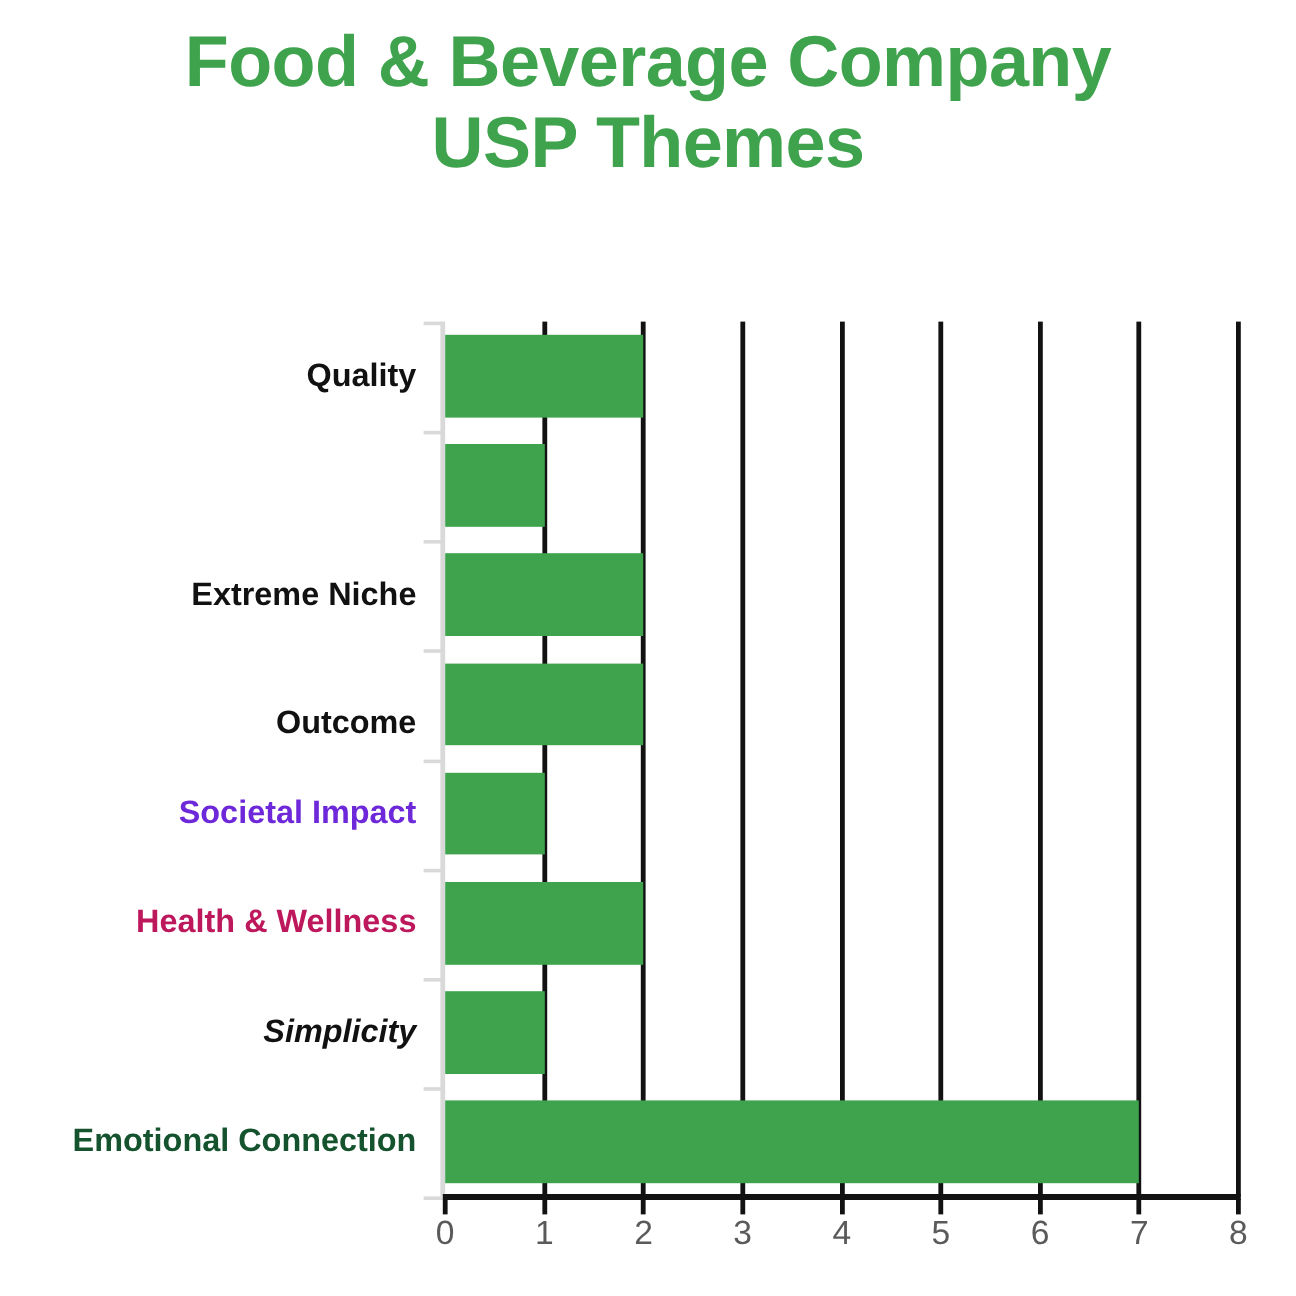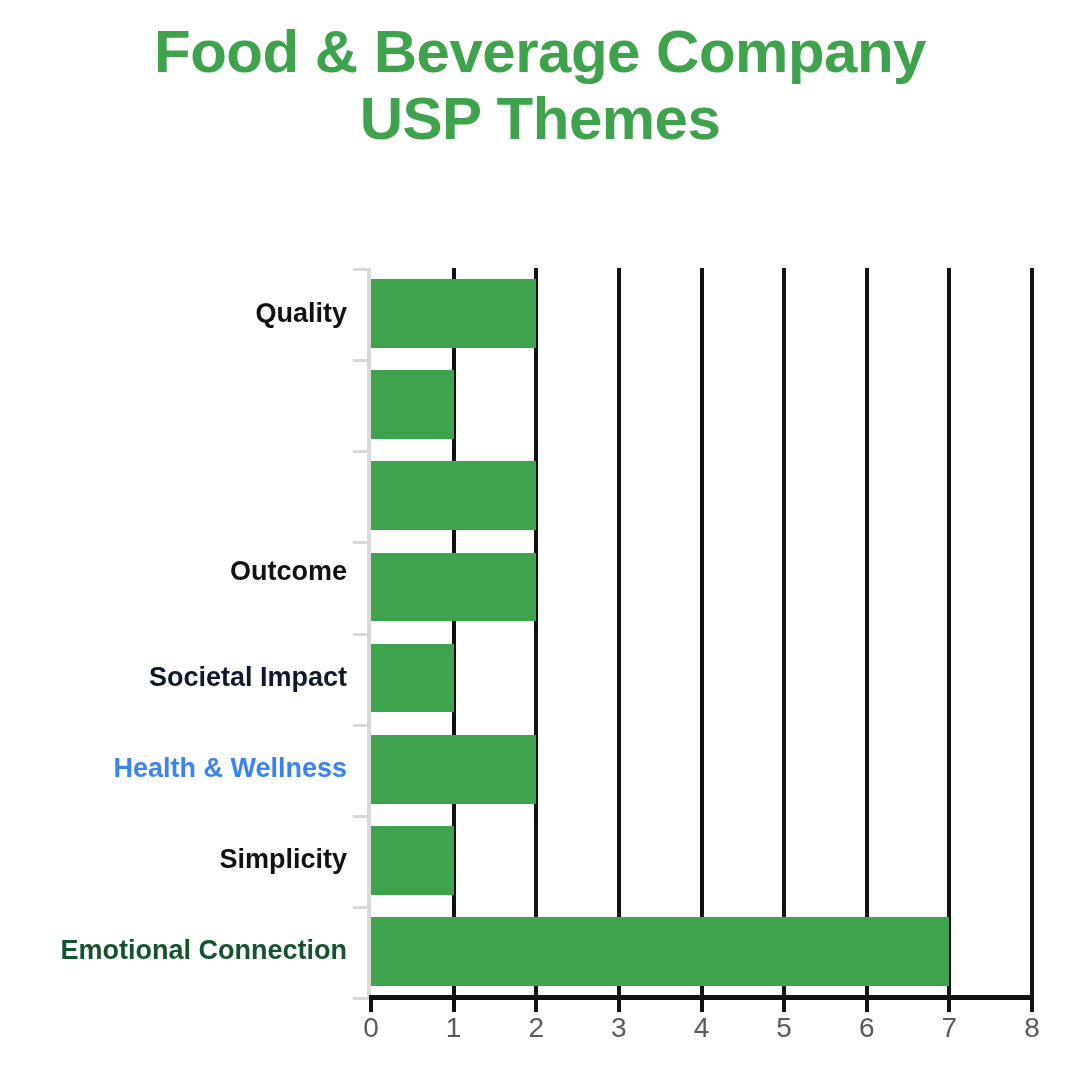--- a/index.html
+++ b/index.html
@@ -173,24 +173,25 @@
     <div class="y-tick" style="top: 814.75px; background: rgb(217, 217, 217);"></div>
     <div class="y-tick" style="top: 905.875px; background: rgb(217, 217, 217);"></div>
     <div class="y-tick" style="top: 997px; background: rgb(217, 217, 217);"></div>
   </div>
 
 <div id="x-axis-line"></div>
 
 <div id="cat-labels">
 
 <div class="cat-label" style="top: 299.562px; color: rgb(17, 17, 17);">Quality</div>
-    <div class="cat-label" style="top: 558px; color: rgb(17, 17, 17);">Outcome</div>
-    <div class="cat-label" style="top: 664.062px; color: #0f172a;">Societal Impact</div>
-    <div class="cat-label" style="top: 755.188px; color: #3b82f6;">Health &amp; Wellness</div>
-    <div class="cat-label" style="top: 846.312px; color: rgb(17, 17, 17);">Simplicity</div>
+    <div class="cat-label" style="top: 481.812px; color: rgb(17, 17, 17);">Extreme Niche</div>
+    <div class="cat-label" style="top: 589px; color: rgb(17, 17, 17);">Outcome</div>
+    <div class="cat-label" style="top: 664.062px; color: #6d28d9;">Societal Impact</div>
+    <div class="cat-label" style="top: 755.188px; color: #be185d;">Health &amp; Wellness</div>
+    <div class="cat-label" style="top: 846.312px; color: rgb(17, 17, 17); font-style: italic;">Simplicity</div>
     <div class="cat-label" style="top: 937.438px; color: #14532d;">Emotional Connection</div>
   </div>
 
 <div id="x-labels">
 
 <div class="x-label" style="left: 371px; color: rgb(90, 90, 90);">0</div>
     <div class="x-label" style="left: 453.625px; color: rgb(90, 90, 90);">1</div>
     <div class="x-label" style="left: 536.25px; color: rgb(90, 90, 90);">2</div>
     <div class="x-label" style="left: 618.875px; color: rgb(90, 90, 90);">3</div>
     <div class="x-label" style="left: 701.5px; color: rgb(90, 90, 90);">4</div>

